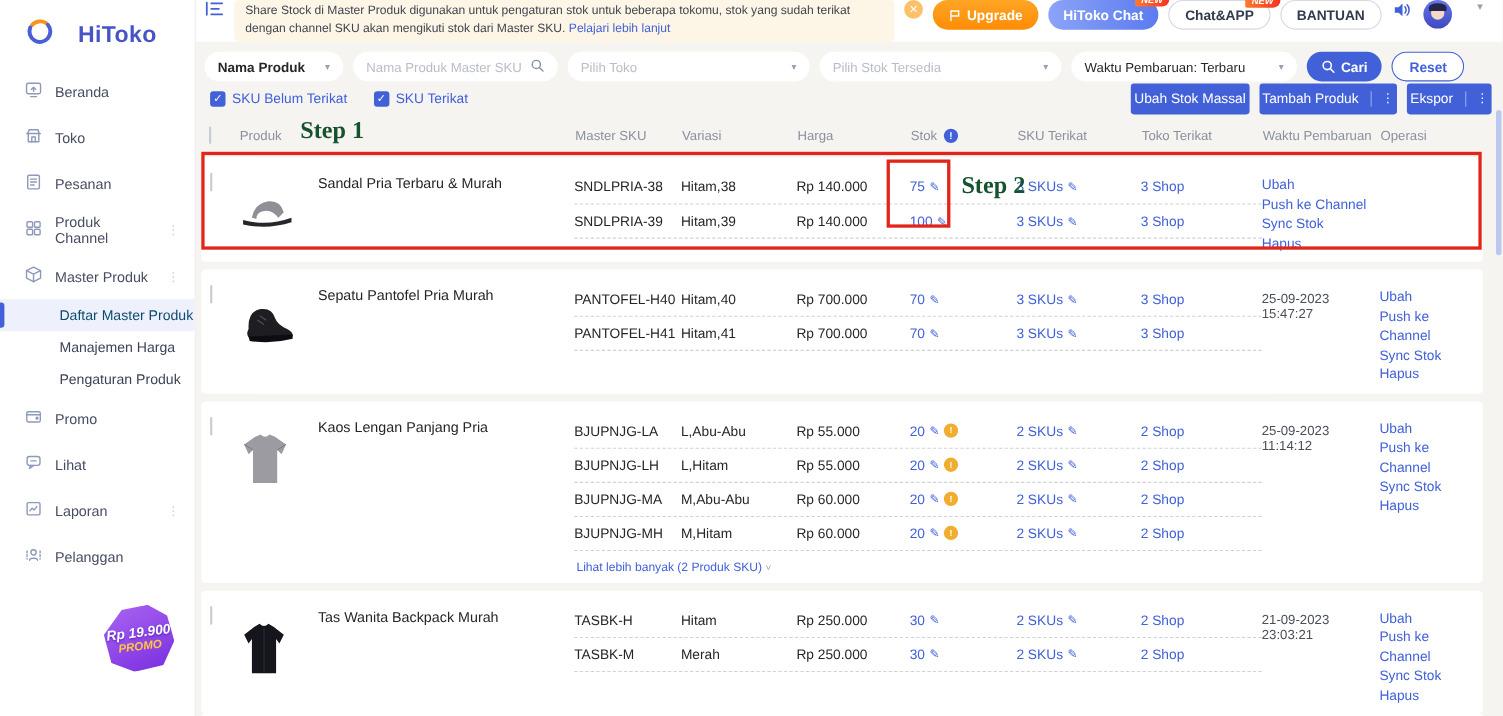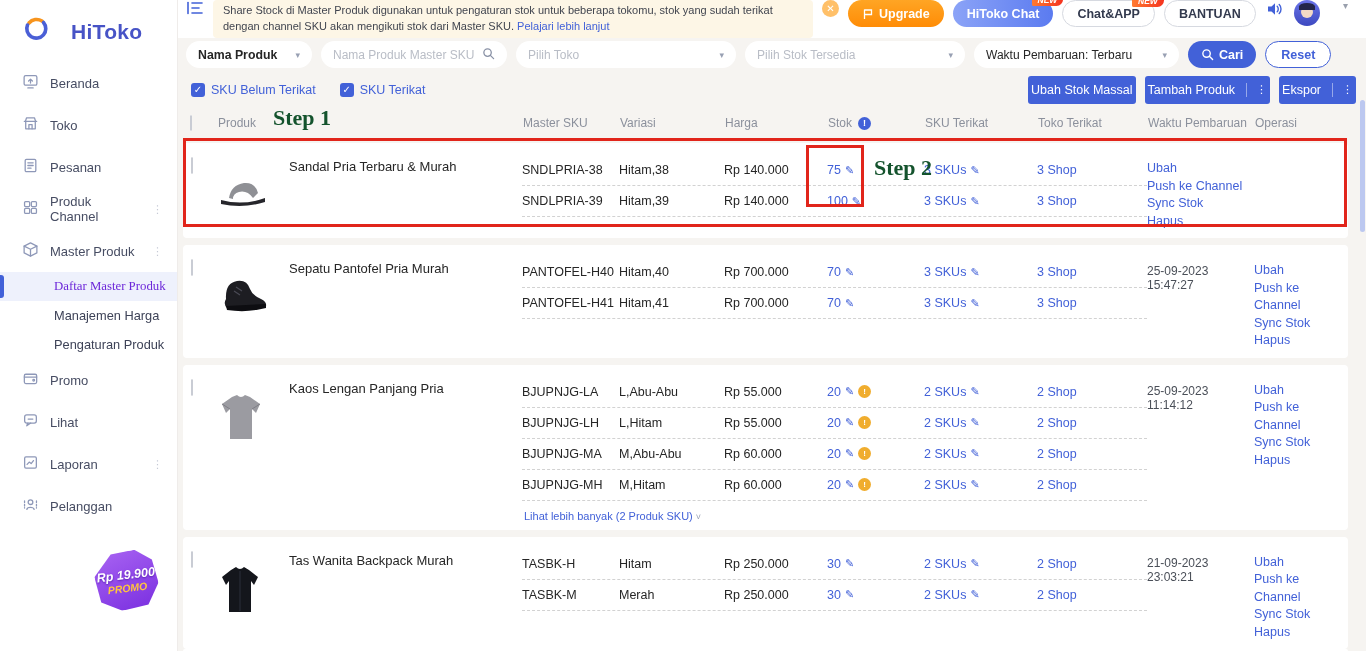--- a/index.html
+++ b/index.html
@@ -13,21 +13,21 @@
   .app{display:flex; width:1366px; height:651px;}
 
   
   .sidebar{width:178px; flex:none; background:#fff; border-right:1px solid #efecea; position:relative; z-index:2;}
   .logo{display:flex; align-items:center; gap:21px; padding:17px 0 16px 22px;}
   .logo-text{font-size:21px; font-weight:bold; color:#4753c6; letter-spacing:.3px;}
   .side-item{display:flex; align-items:center; gap:11px; height:42px; padding:0 8px 0 22px; color:#474d63; font-size:13px; cursor:pointer;}
   .side-item svg{flex:none;}
   .side-dots{margin-left:auto; color:#c6cad6; font-size:11px; padding-right:6px;}
   .side-sub{height:29px; display:flex; align-items:center; padding-left:54px; font-size:12.8px; color:#3d4257; cursor:pointer; position:relative;}
-  .side-sub.active{background:#eef1fc; color:#6d28d9;font-family:Liberation Serif, serif;}
+  .side-sub.active{background:#eef1fc; color:#0c4a6e;}
   .side-sub.active::before{content:""; position:absolute; left:0; top:3px; bottom:3px; width:4px; background:var(--primary); border-radius:0 3px 3px 0;}
   .promo-badge{position:absolute; left:95px; top:551px; width:63px; height:59px;
     background:linear-gradient(160deg,#a863f2,#7a2fe0); transform:rotate(-7deg);
     clip-path:polygon(30% 3%,68% 0%,94% 20%,100% 60%,80% 95%,38% 100%,6% 82%,0% 38%);
     display:flex; flex-direction:column; align-items:center; justify-content:center; color:#fff;}
   .promo-price{font-size:12.5px; font-weight:bold; font-style:italic; text-shadow:0 1px 2px #5b21b6; white-space:nowrap;}
   .promo-label{font-size:10.5px; font-weight:bold; font-style:italic; color:#ffc53d;}
 
   
   .main{flex:1; min-width:0; display:flex; flex-direction:column; height:651px;}
@@ -40,21 +40,21 @@
   .pillbtn{flex:none; height:27px; border-radius:14px; display:flex; align-items:center; gap:5px; font-size:12.5px; font-weight:bold; padding:0 14px; position:relative; cursor:pointer; white-space:nowrap;}
   .upgrade{background:linear-gradient(180deg,#ffa524,#ff8c06); color:#fff;}
   .hitoko-chat{background:linear-gradient(90deg,#8ba3f7,#5b7bf0); color:#fff;}
   .outline{background:#fff; border:1px solid #d6d9e0; color:#333a4e;}
   .new-badge{position:absolute; top:-7px; right:-10px; background:linear-gradient(90deg,#ff7a30,var(--badge)); color:#fff; font-size:8.5px; font-weight:bold; font-style:italic; padding:1.5px 6px; border-radius:8px 8px 8px 2px;}
   .avatar{flex:none; width:26px; height:26px; border-radius:50%; background:linear-gradient(180deg,#6a74e8,#3d49c0); position:relative; overflow:hidden; cursor:pointer;}
   .avatar::before{content:""; position:absolute; left:7px; top:6px; width:12px; height:12px; border-radius:50%; background:#f3d9c6;}
   .avatar::after{content:""; position:absolute; left:5px; top:3px; width:16px; height:7px; border-radius:50% 50% 0 0; background:#23264a;}
   .top-caret{margin-left:auto; color:#9aa0ad; font-size:10px; cursor:pointer;}
 
-  .filterbar{flex:none; height:33px; display:flex; align-items:flex-start; gap:9px; padding:0 10px 0 8px; margin-top:3px;}
+  .filterbar{flex:none; height:33px; display:flex; align-items:flex-end; gap:9px; padding:0 10px 0 8px; margin-top:3px;}
   .f-pill{height:27px; background:#fff; border-radius:14px; display:flex; align-items:center; padding:0 12px; font-size:12px; color:var(--txt); cursor:pointer;}
   .f-pill .caret{margin-left:auto; color:#98a0b3; font-size:9px;}
   .ph{color:#b9bdc6;}
   .bold-lbl{font-weight:bold; font-size:12.3px;}
   .w-field{width:126px;} .w-search{width:186px;} .w-toko{width:220px;} .w-stok{width:220px;} .w-waktu{width:205px;}
   .cari-btn{height:27px; border:none; border-radius:14px; background:var(--primary); color:#fff; font-size:12.5px; font-weight:bold; padding:0 13px; display:flex; align-items:center; gap:5px; cursor:pointer; font-family:inherit;}
   .reset-btn{height:27px; border-radius:14px; background:#fff; border:1px solid var(--primary); color:var(--primary); font-size:12.5px; font-weight:bold; padding:0 15px; cursor:pointer; font-family:inherit;}
 
   .actionbar{flex:none; height:31px; display:flex; align-items:center; padding:0 10px 0 13px;}
   .cb{display:flex; align-items:center; gap:6px; color:var(--primary); font-size:12.5px; cursor:pointer; margin-right:24px;}

